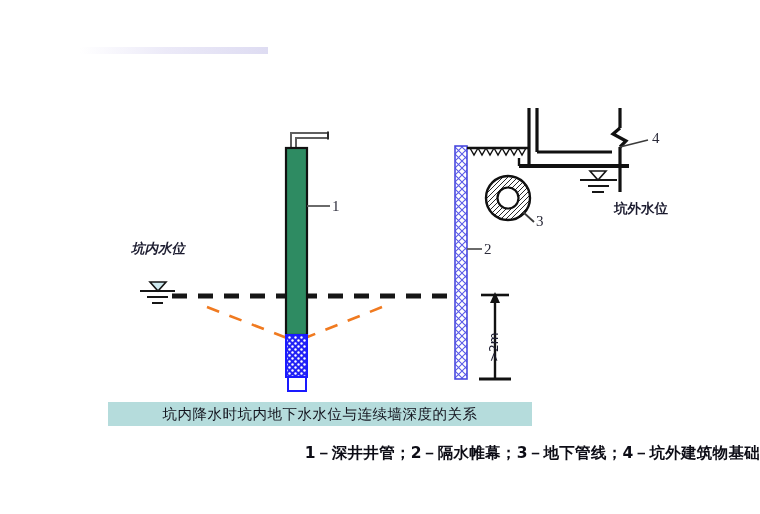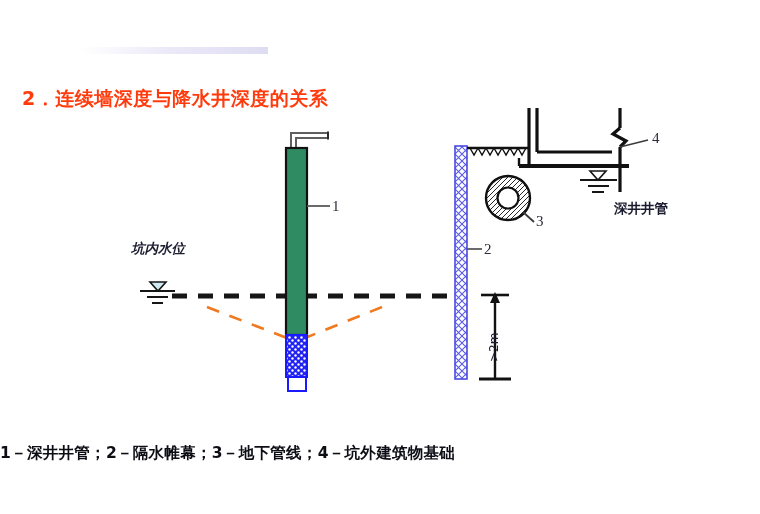--- a/index.html
+++ b/index.html
@@ -78,36 +78,35 @@
     font-size: 14.5px;
     color: #14141e;
     letter-spacing: 0.5px;
   }
 
   
   .legend {
     position: absolute;
     left: 0; top: 443px;
     width: 760px;
-    text-align: left;
+    text-align: right;
     font-family: "DejaVu Sans", "Liberation Sans", sans-serif;
     font-size: 15.5px;
     font-weight: bold;
     color: #0d0d16;
     letter-spacing: 0.3px;
   }
 </style>
 </head>
 <body>
 
 <div id="slide">
 
   <div class="topbar"></div>
 
-  <div class="title">2．连续墙深度与降水井深度的关系</div>
 
   <svg class="canvas" viewBox="0 0 760 514" width="760" height="514" xmlns="http://www.w3.org/2000/svg">
 
     <defs>
 
       <pattern id="wallHatch" width="7" height="7" patternUnits="userSpaceOnUse">
         <rect width="7" height="7" fill="#ffffff"></rect>
         <path d="M0,0 L7,7 M7,0 L0,7" stroke="#5a5ae8" stroke-width="1.1"></path>
       </pattern>
 
@@ -203,28 +202,31 @@
       <line x1="495" y1="296" x2="495" y2="379" stroke="#111111" stroke-width="2.4"></line>
       <polygon points="495,292 490,303 500,303" fill="#111111"></polygon>
       <line x1="481" y1="295" x2="509" y2="295" stroke="#111111" stroke-width="2.6"></line>
       <line x1="479" y1="379" x2="511" y2="379" stroke="#111111" stroke-width="3"></line>
     </g>
 
   </svg>
 
   <div class="lbl lbl-cn" style="left:131px; top:240px;font-style:italic;">坑内水位</div>
 
-  <div class="lbl lbl-cn" style="left:614px; top:200px;">深井井管</div>
+  <div class="lbl lbl-cn" style="left:614px; top:200px;">坑外水位</div>
 
   <div class="lbl lbl-num" style="left:332px; top:198px;">1</div>
 
   <div class="lbl lbl-num" style="left:484px; top:241px;">2</div>
 
   <div class="lbl lbl-num" style="left:536px; top:213px;">3</div>
 
   <div class="lbl lbl-num" style="left:652px; top:130px;">4</div>
 
   <div class="lbl lbl-dim" style="left:487px; top:362px;">&gt;2m</div>
 
+  <div class="caption">
+    <span>坑内降水时坑内地下水水位与连续墙深度的关系</span>
+  </div>
 
   <div class="legend">1－深井井管；2－隔水帷幕；3－地下管线；4－坑外建筑物基础</div>
 
 </div>
 
 </body></html>

